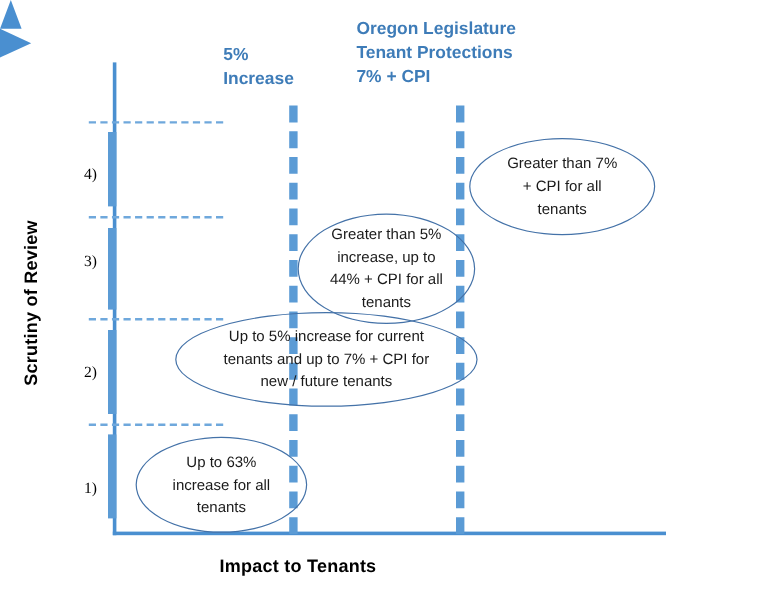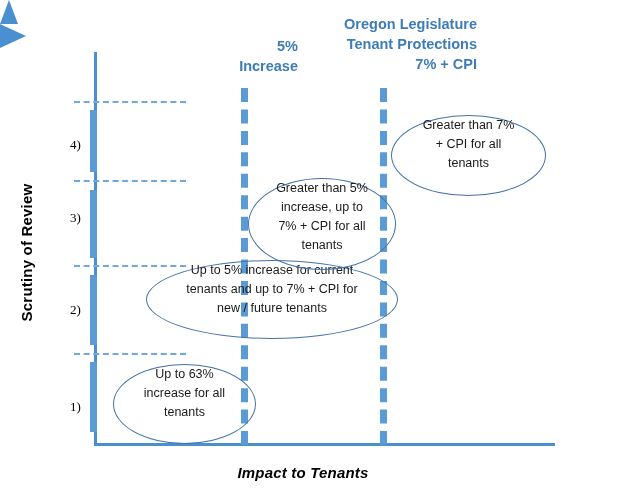--- a/index.html
+++ b/index.html
@@ -29,22 +29,20 @@
     left: -64px;
     top: 244px;
     width: 180px;
     text-align: center;
     transform: rotate(-90deg);
   }
   #x-axis-title {
     left: 183px;
     top: 464px;
     width: 240px;
-    text-align: center;
-    font-style: italic;
   }
 
   
   .axis-line {
     position: absolute;
     background: #4A8FD0;
   }
   #y-axis-shaft {
     left: 94px;
     top: 52px;
@@ -110,33 +108,33 @@
     height: 357px;
     border-left: 7px dashed #5B9BD5;
   }
 
   
   .threshold-heading {
     position: absolute;
     color: #3E7CB8;
     font-weight: bold;
     font-size: 14.5px;
-    text-align: right;
+    text-align: left;
     line-height: 20px;
   }
 
   
   .ellipse {
     position: absolute;
     box-sizing: border-box;
     border: 1.2px solid #4472A8;
     border-radius: 50%;
     background: transparent;
     display: flex;
-    align-items: flex-start;
+    align-items: center;
     justify-content: center;
   }
   .ellipse > .ellipse-text {
     color: #1a1a1a;
     font-size: 12.5px;
     line-height: 19px;
     text-align: center;
     white-space: pre-line;
     padding: 0 6px;
   }
@@ -187,21 +185,21 @@
 tenants</div>
       </div>
       <div class="ellipse" style="left: 146px; top: 260px; width: 252px; height: 79px;">
         <div class="ellipse-text">Up to 5% increase for current
 tenants and up to 7% + CPI for
 new / future tenants</div>
       </div>
       <div class="ellipse" style="left: 248px; top: 178px; width: 148px; height: 92px;">
         <div class="ellipse-text">Greater than 5%
 increase, up to
-7% + CPI for all
+44% + CPI for all
 tenants</div>
       </div>
       <div class="ellipse" style="left: 391px; top: 115px; width: 155px; height: 81px;">
         <div class="ellipse-text">Greater than 7%
 + CPI for all
 tenants</div>
       </div>
     </div>
 
 </div>

